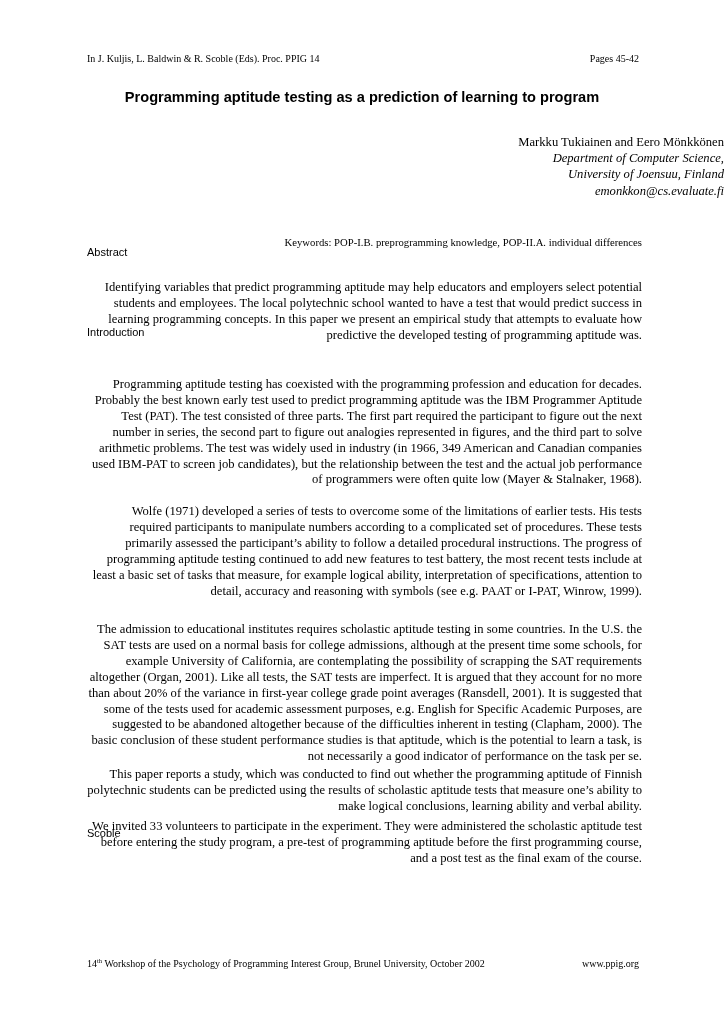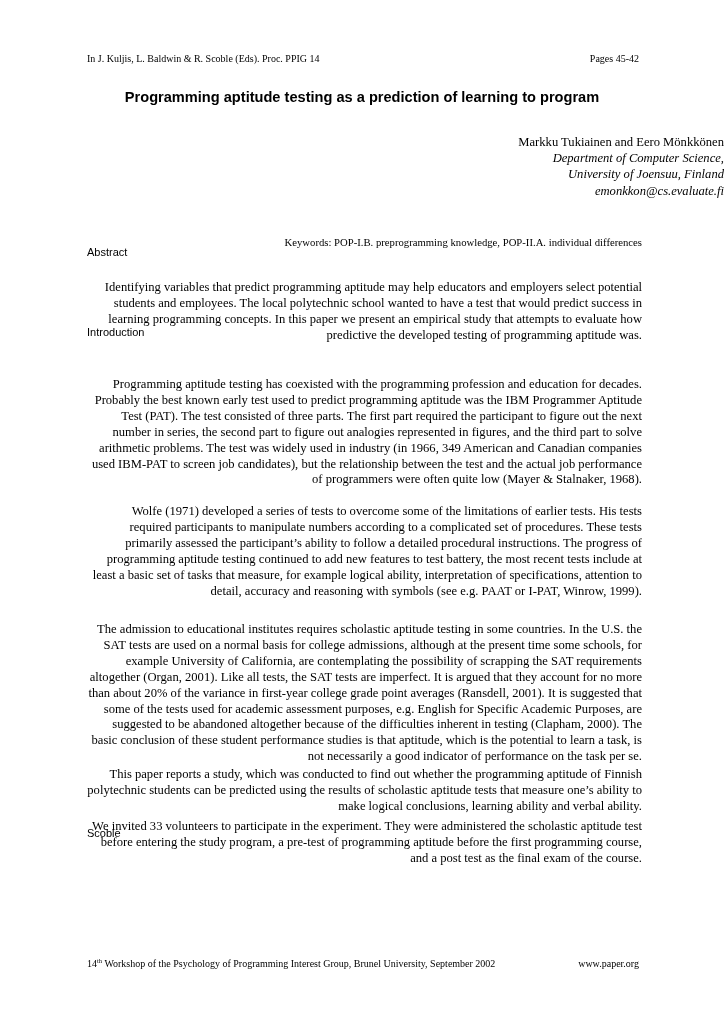--- a/index.html
+++ b/index.html
@@ -58,17 +58,17 @@
   <div class="content h h-intro sans">Introduction</div>
   <div class="content p p-intro serif">Programming aptitude testing has coexisted with the programming profession and education for decades. Probably the best known early test used to predict programming aptitude was the IBM Programmer Aptitude Test (PAT). The test consisted of three parts. The first part required the participant to figure out the next number in series, the second part to figure out analogies represented in figures, and the third part to solve arithmetic problems. The test was widely used in industry (in 1966, 349 American and Canadian companies used IBM-PAT to screen job candidates), but the relationship between the test and the actual job performance of programmers were often quite low (Mayer &amp; Stalnaker, 1968).</div>
   <div class="content p p-wolfe serif">Wolfe (1971) developed a series of tests to overcome some of the limitations of earlier tests. His tests required participants to manipulate numbers according to a complicated set of procedures. These tests primarily assessed the participant’s ability to follow a detailed procedural instructions. The progress of programming aptitude testing continued to add new features to test battery, the most recent tests include at least a basic set of tasks that measure, for example logical ability, interpretation of specifications, attention to detail, accuracy and reasoning with symbols (see e.g. PAAT or I-PAT, Winrow, 1999).</div>
   <div class="content p p-adm serif">The admission to educational institutes requires scholastic aptitude testing in some countries. In the U.S. the SAT tests are used on a normal basis for college admissions, although at the present time some schools, for example University of California, are contemplating the possibility of scrapping the SAT requirements altogether (Organ, 2001). Like all tests, the SAT tests are imperfect. It is argued that they account for no more than about 20% of the variance in first-year college grade point averages (Ransdell, 2001). It is suggested that some of the tests used for academic assessment purposes, e.g. English for Specific Academic Purposes, are suggested to be abandoned altogether because of the difficulties inherent in testing (Clapham, 2000). The basic conclusion of these student performance studies is that aptitude, which is the potential to learn a task, is not necessarily a good indicator of performance on the task per se.</div>
   <div class="content p p-this serif">This paper reports a study, which was conducted to find out whether the programming aptitude of Finnish polytechnic students can be predicted using the results of scholastic aptitude tests that measure one’s ability to make logical conclusions, learning ability and verbal ability.</div>
 
   <div class="content h h-method sans">Scoble</div>
   <div class="content p p-method serif">We invited 33 volunteers to participate in the experiment. They were administered the scholastic aptitude test before entering the study program, a pre-test of programming aptitude before the first programming course, and a post test as the final exam of the course.</div>
 
   <div class="footer serif">
-    <span><span>14</span><sup>th</sup><span> Workshop of the Psychology of Programming Interest Group, Brunel University, September 2002</span></span>
-    <span>www.paper.org</span>
+    <span><span>14</span><sup>th</sup><span> Workshop of the Psychology of Programming Interest Group, Brunel University, October 2002</span></span>
+    <span>www.ppig.org</span>
   </div>
 
 </div>
 
 </body></html>

